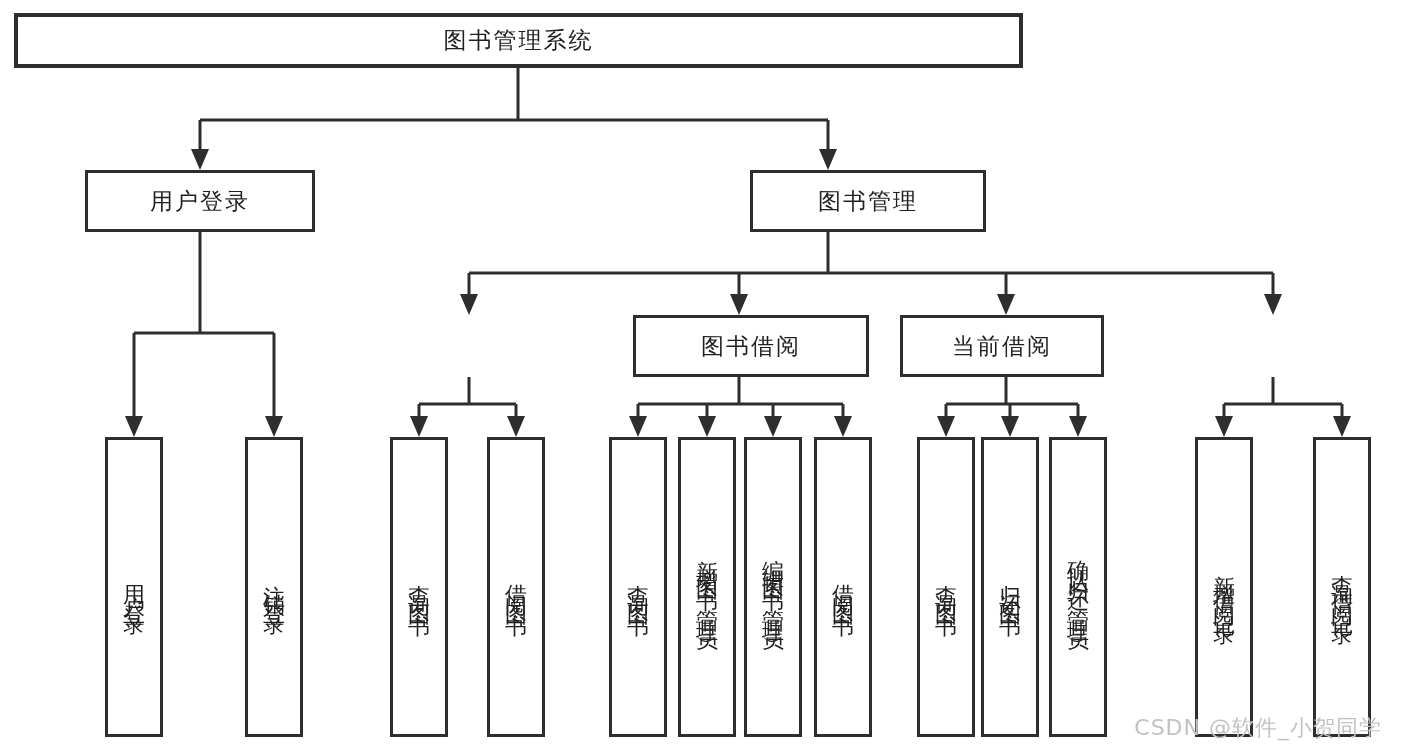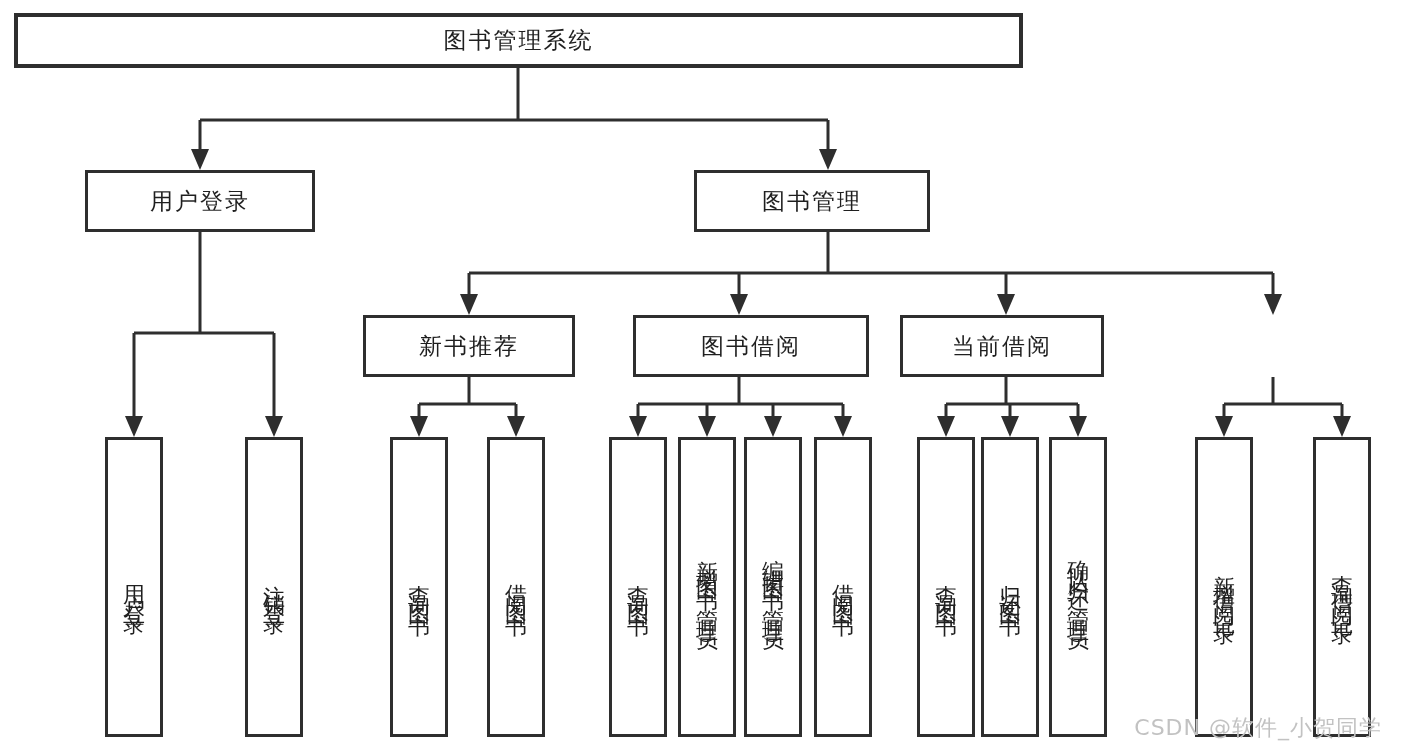--- a/index.html
+++ b/index.html
@@ -42,23 +42,22 @@
              M469 377V404M419 404H516M419 404V418M516 404V418
              M739 377V404M638 404H843M638 404V418M707 404V418M773 404V418M843 404V418
              M1006 377V404M946 404H1078M946 404V418M1010 404V418M1078 404V418
              M1273 377V404M1224 404H1342M1224 404V418M1342 404V418"></path>
     <path id="arrowheads" fill="#2e2e2e" d="M191 149L209 149L200 170ZM819 149L837 149L828 170ZM125 416L143 416L134 437ZM265 416L283 416L274 437ZM460 294L478 294L469 315ZM730 294L748 294L739 315ZM997 294L1015 294L1006 315ZM1264 294L1282 294L1273 315ZM410 416L428 416L419 437ZM507 416L525 416L516 437ZM629 416L647 416L638 437ZM698 416L716 416L707 437ZM764 416L782 416L773 437ZM834 416L852 416L843 437ZM937 416L955 416L946 437ZM1001 416L1019 416L1010 437ZM1069 416L1087 416L1078 437ZM1215 416L1233 416L1224 437ZM1333 416L1351 416L1342 437Z"></path>
   </svg>
 
   <div class="node h root" style="left:14px;top:13px;width:1009px;height:55px">图书管理系统</div>
 
   <div class="node h" style="left:85px;top:170px;width:230px;height:62px">用户登录</div>
-  <div class="node h" style="left:694px;top:170px;width:236px;height:62px">图书管理</div>
+  <div class="node h" style="left:750px;top:170px;width:236px;height:62px">图书管理</div>
 
-  <div class="node h" style="left:363px;top:315px;width:212px;height:62px">新书推荐</div>
   <div class="node h" style="left:633px;top:315px;width:236px;height:62px">图书借阅</div>
   <div class="node h" style="left:900px;top:315px;width:204px;height:62px">当前借阅</div>
 
   <div class="node v" style="left:105px;top:437px;width:58px;height:300px">
     <span>用户登录</span>
   </div>
   <div class="node v" style="left:245px;top:437px;width:58px;height:300px">
     <span>注销登录</span>
   </div>
 

